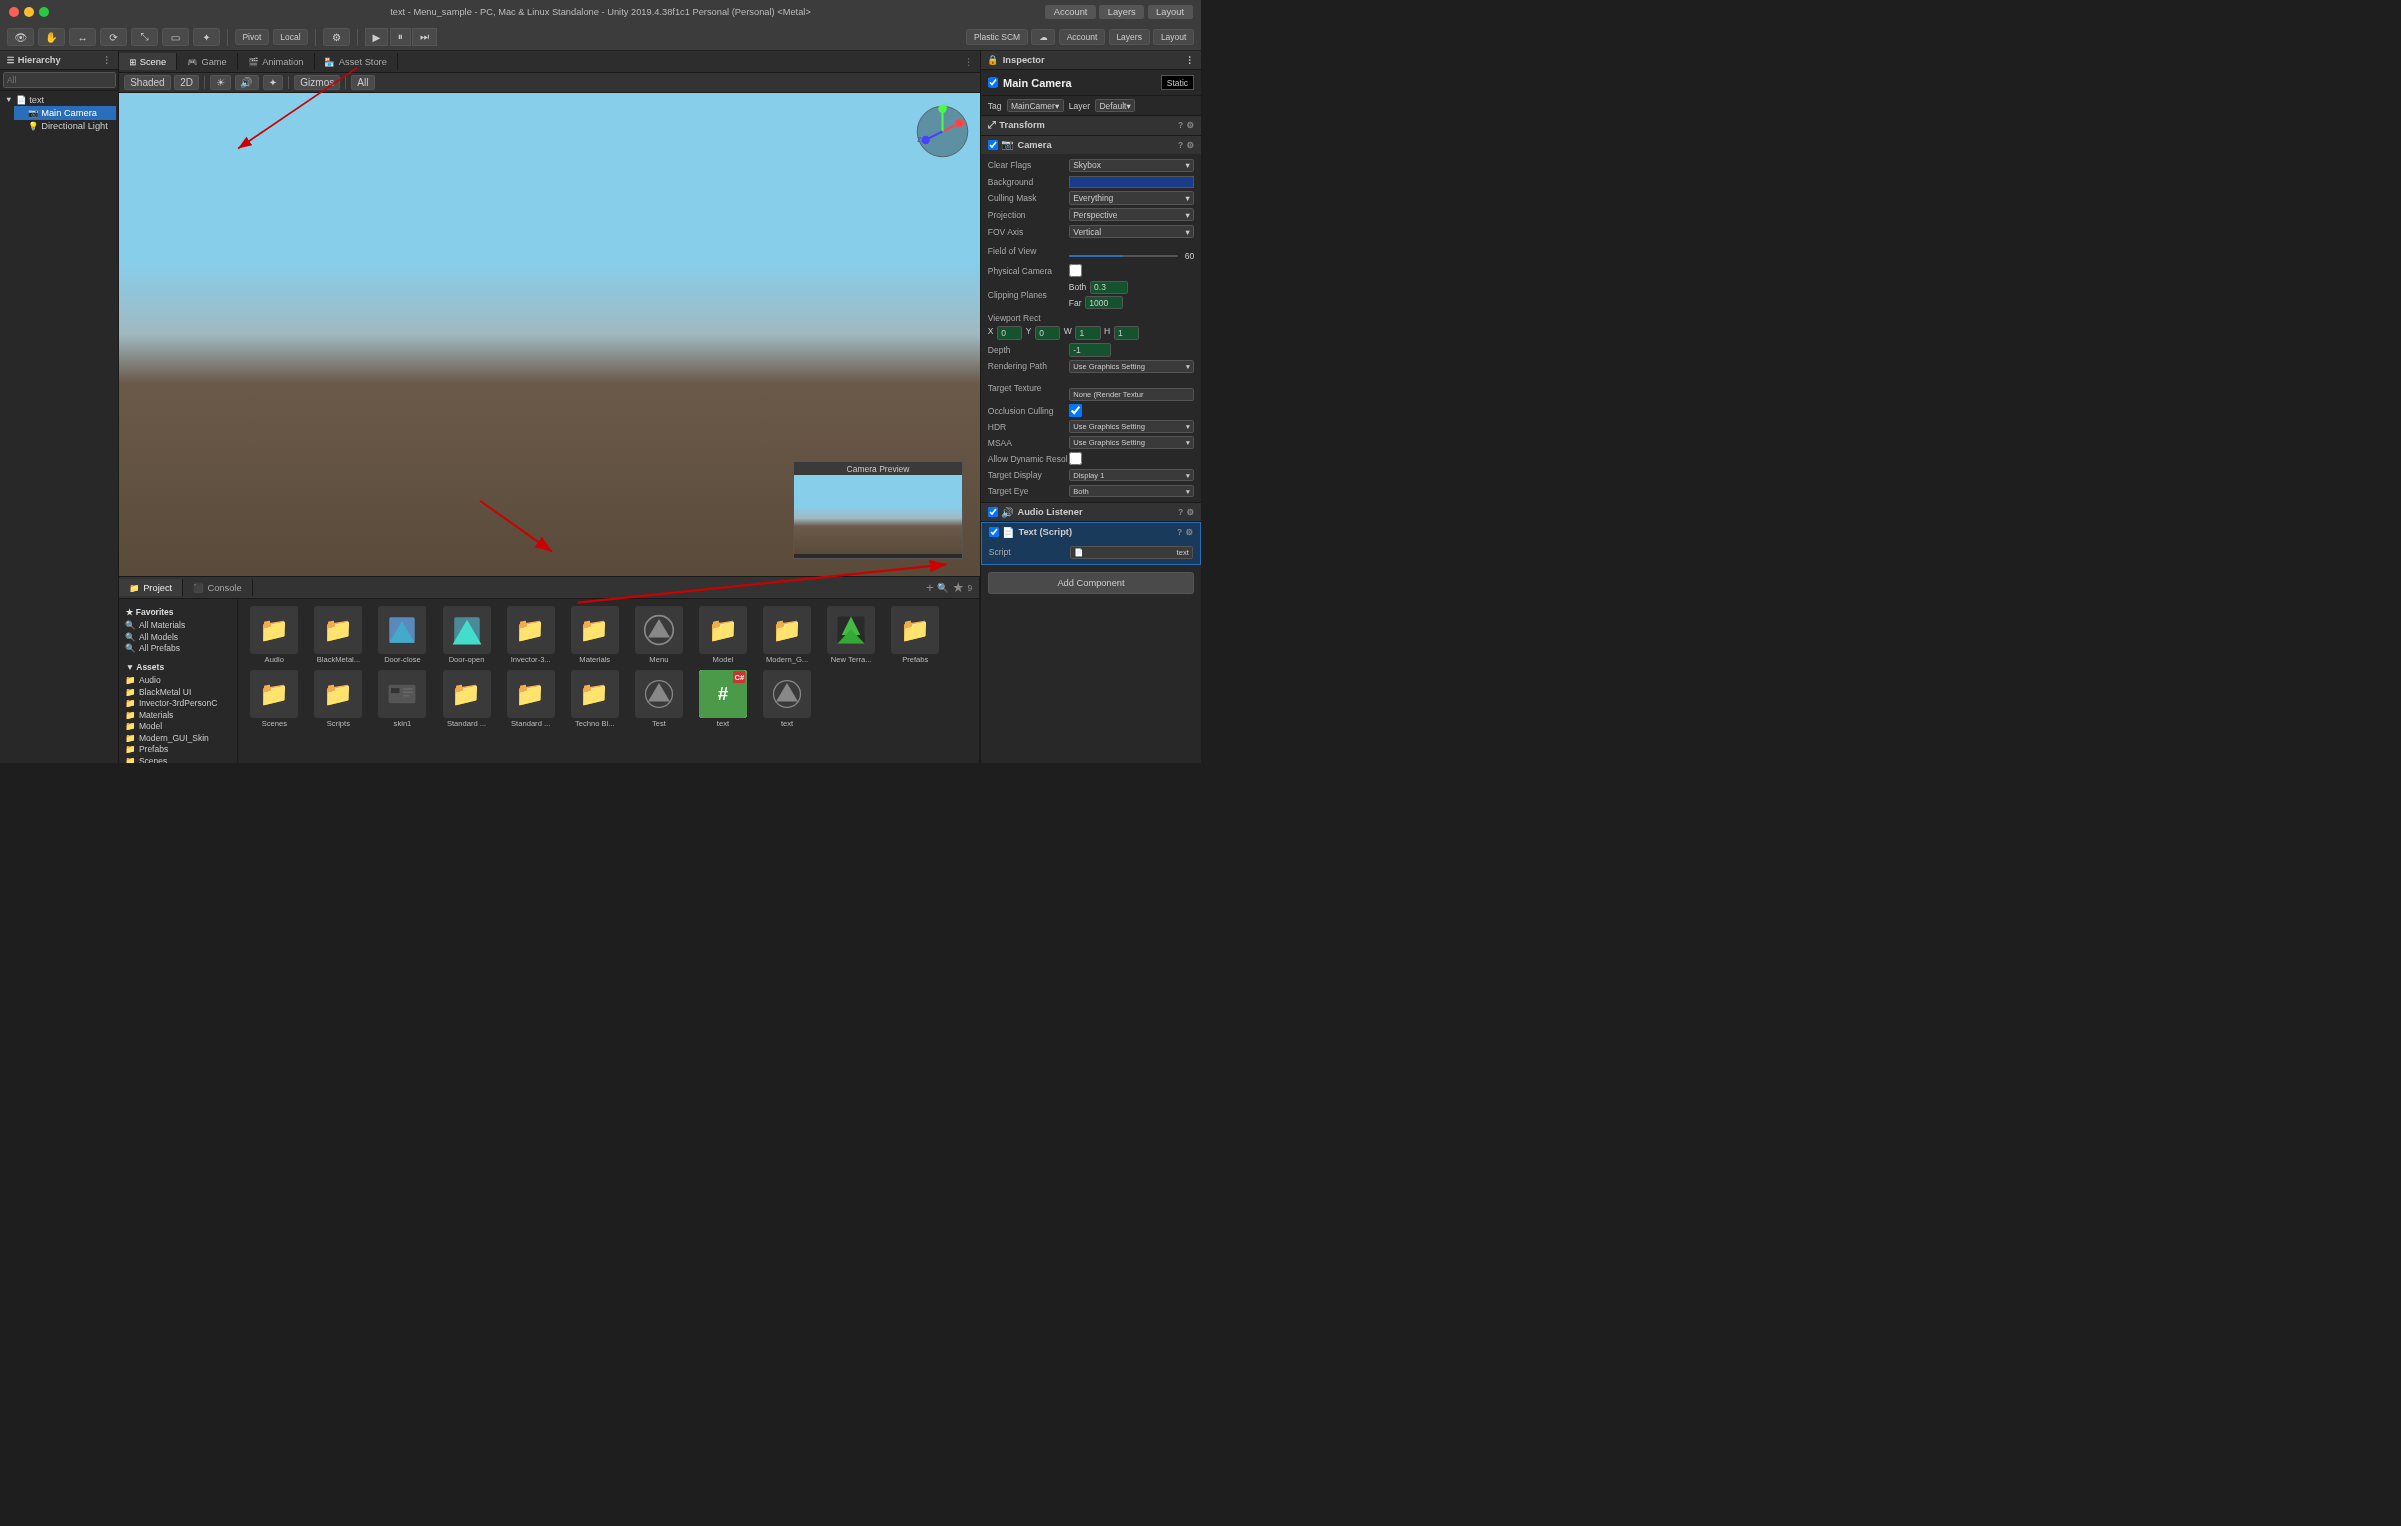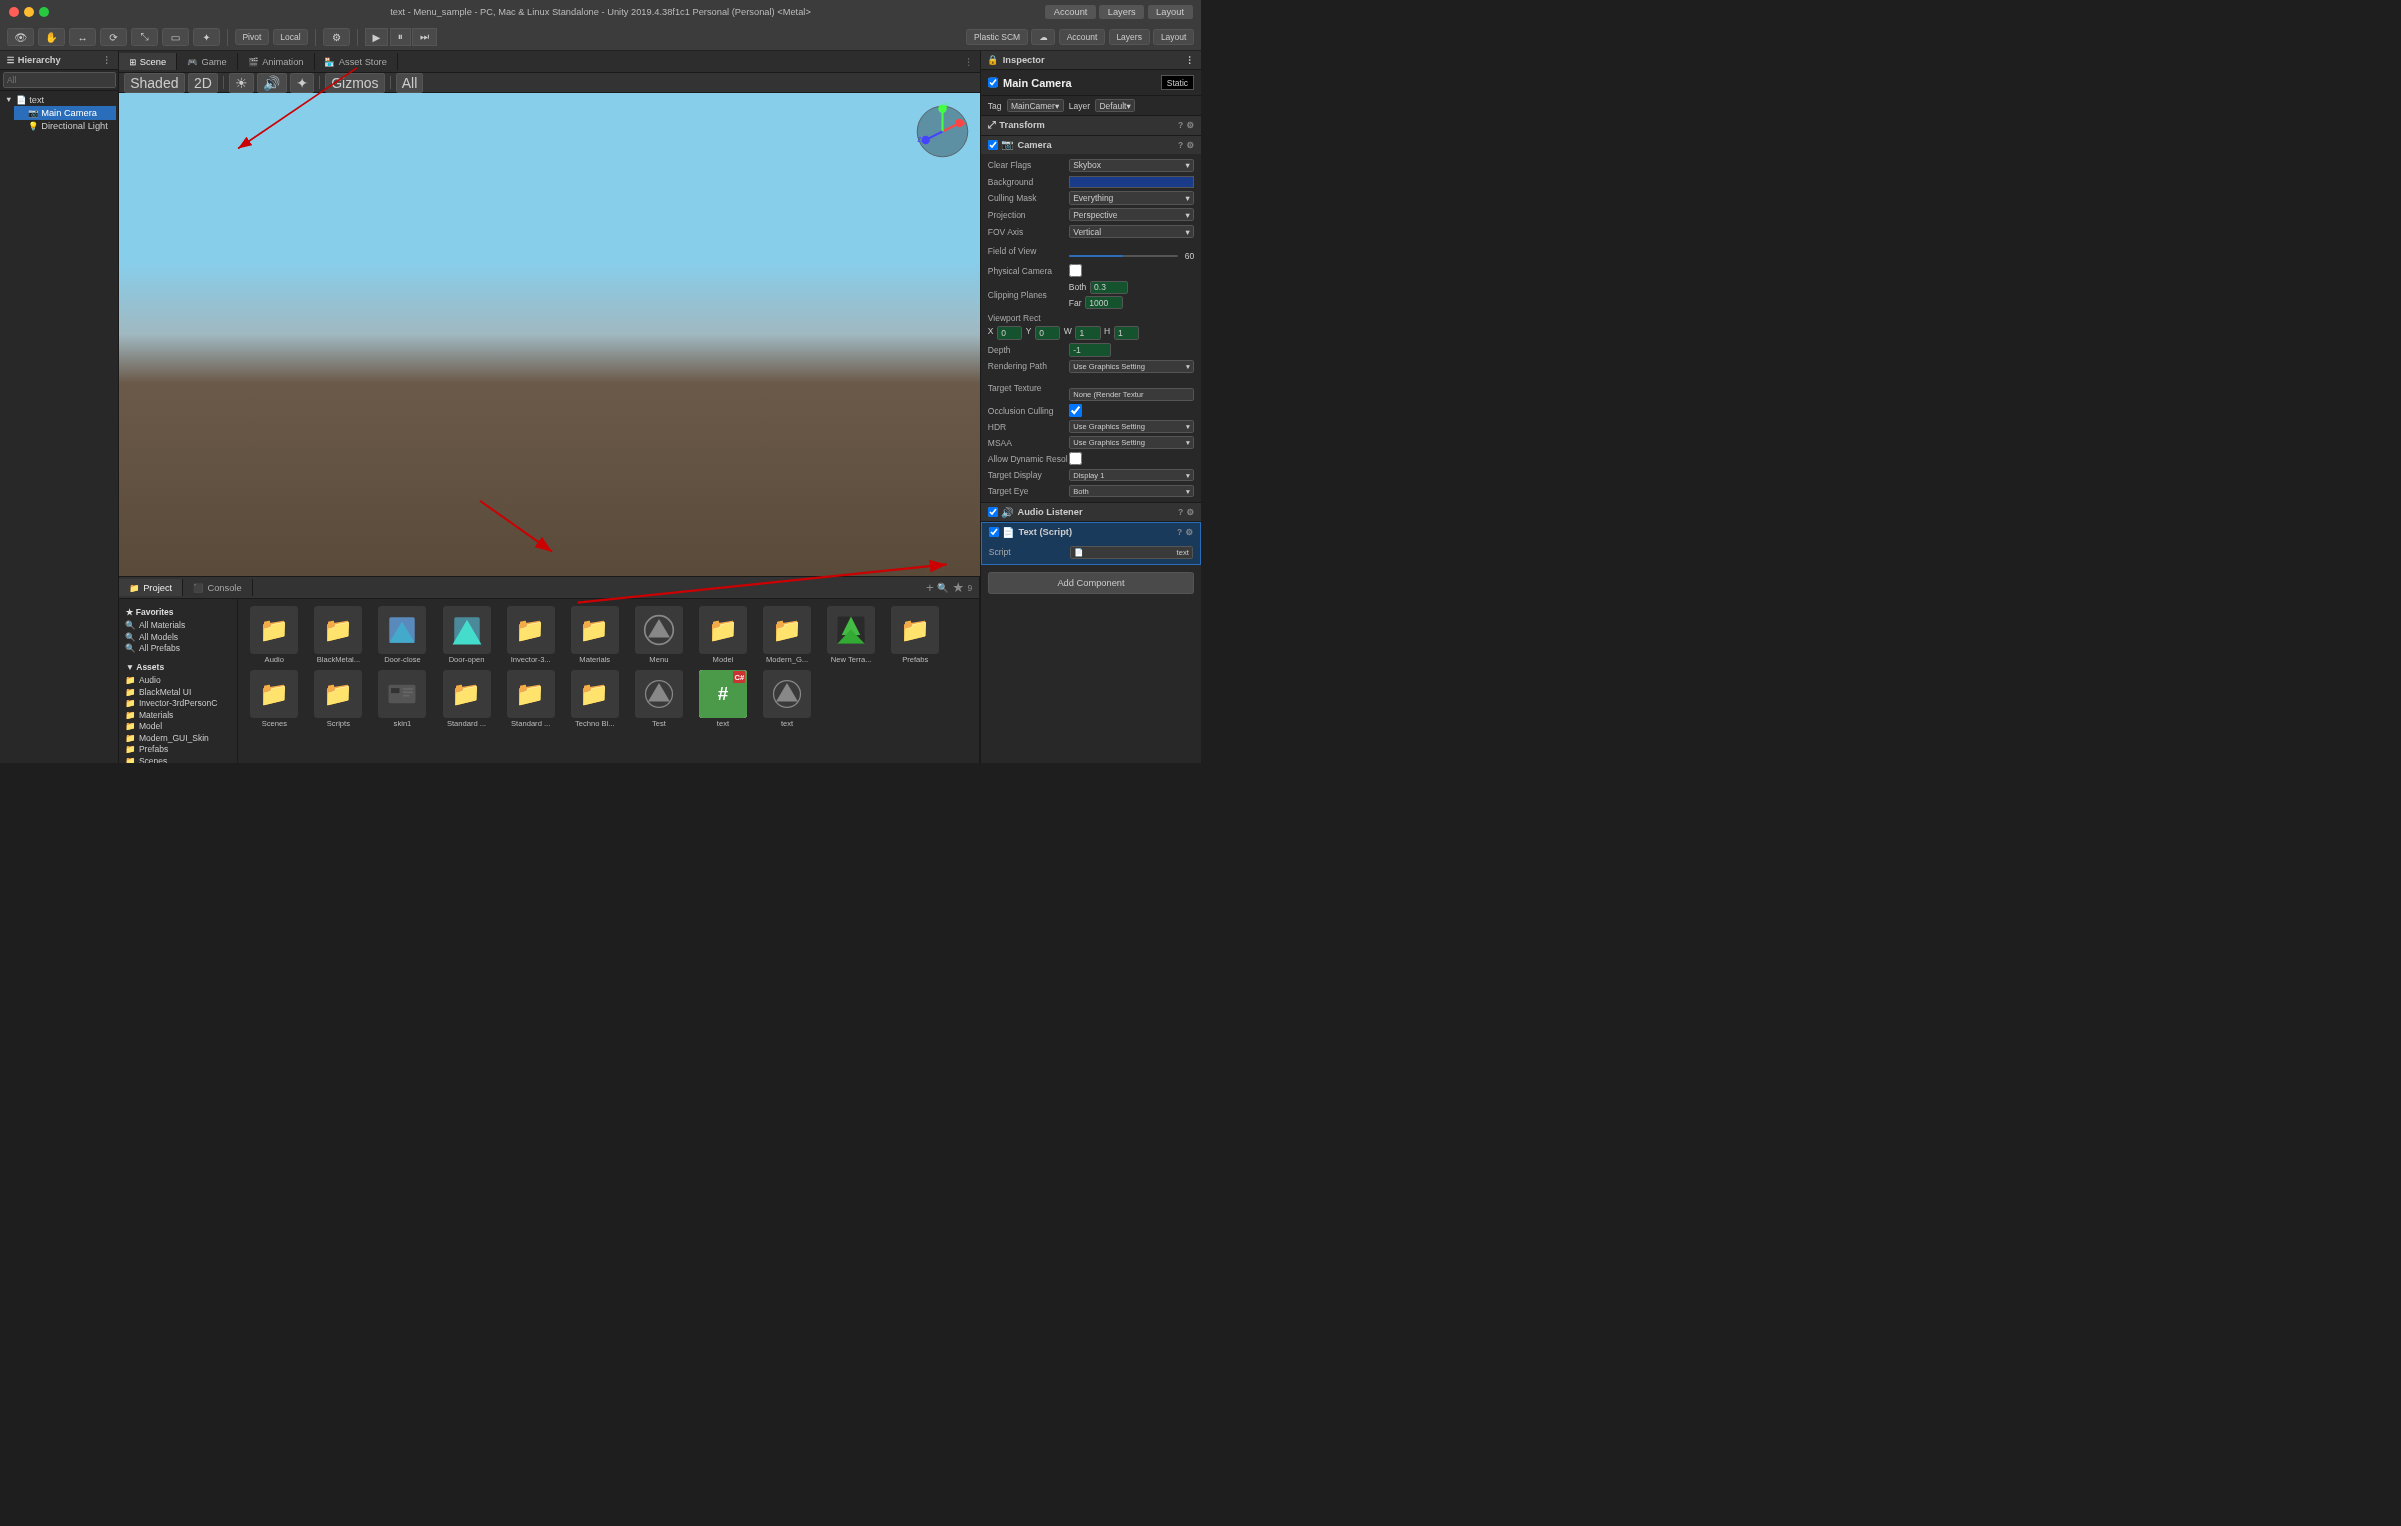--- a/index.html
+++ b/index.html
@@ -45,21 +45,21 @@
     
     .tab-bar { background: #2d2d2d; display: flex; align-items: center; border-bottom: 0.8px solid #1a1a1a; height: 22px; }
     .tab { padding: 3.4px 10.2px; font-size: 9.3px; cursor: pointer; display: flex; align-items: center; gap: 3.4px; border-right: 0.8px solid #1a1a1a; color: #aaa; }
     .tab.active { background: #3c3c3c; color: #eee; }
     .tab-icon { font-size: 8.5px; }
     .tab-extra { margin-left: auto; display: flex; align-items: center; gap: 5.1px; padding-right: 6.8px; }
     .tab-extra-btn { color: #888; cursor: pointer; font-size: 9.3px; }
 
     
     #scene-toolbar { background: #333; display: flex; align-items: center; padding: 1.7px 5.1px; gap: 3.4px; border-bottom: 0.8px solid #1a1a1a; height: 20.4px; }
-    .scene-btn { background: #4a4a4a; border: 0.8px solid #555; color: #ccc; padding: 0.8px 5.1px; font-size: 14px; border-radius: 1.7px; cursor: pointer; }
+    .scene-btn { background: #4a4a4a; border: 0.8px solid #555; color: #ccc; padding: 0.8px 5.1px; font-size: 10px; border-radius: 1.7px; cursor: pointer; }
     .scene-separator { width: 0.8px; height: 13.6px; background: #555; margin: 0 1.7px; }
 
     
     #scene-view { flex: 1; position: relative; overflow: hidden; }
     #scene-bg { width: 100%; height: 100%; background: linear-gradient(180deg, #87ceeb 0%, #87ceeb 35%, #a0b8c0 50%, #6b5a4a 60%, #5a4a3a 100%); }
     #camera-preview { position: absolute; bottom: 17px; right: 17px; width: 170px; height: 98px; background: #2a2a2a; border: 0.8px solid #555; }
     .camera-preview-title { background: #3a3a3a; padding: 1.7px 5.1px; font-size: 8.5px; text-align: center; color: #ccc; }
     .camera-preview-img { width: 100%; height: calc(100% - 17px); background: linear-gradient(180deg, #87ceeb 0%, #87ceeb 40%, #a0b8c0 55%, #6b5a4a 65%, #5a4a3a 100%); }
     #scene-gizmo { position: absolute; top: 8.5px; right: 8.5px; width: 59px; height: 59px; }
 
@@ -257,20 +257,24 @@
         <circle cx="55" cy="25" r="5" fill="#ff4444"></circle>
         <text x="58" y="28" fill="#ff4444" font-size="8">X</text>
         <line x1="35" y1="35" x2="35" y2="8" stroke="#44ff44" stroke-width="2.5"></line>
         <circle cx="35" cy="8" r="5" fill="#44ff44"></circle>
         <text x="37" y="7" fill="#44ff44" font-size="8">Y</text>
         <line x1="35" y1="35" x2="15" y2="45" stroke="#4444ff" stroke-width="2.5"></line>
         <circle cx="15" cy="45" r="5" fill="#4444ff"></circle>
         <text x="5" y="48" fill="#4444ff" font-size="8">Z</text>
       </svg>
 
+      <div id="camera-preview">
+        <div class="camera-preview-title">Camera Preview</div>
+        <div class="camera-preview-img"></div>
+      </div>
     </div>
 
     <div id="bottom">
       <div id="project-panel">
         <div class="project-header">
           <div class="tab active">
             <span class="tab-icon">📁</span>
             <span>Project</span>
           </div>
           <div class="tab">

